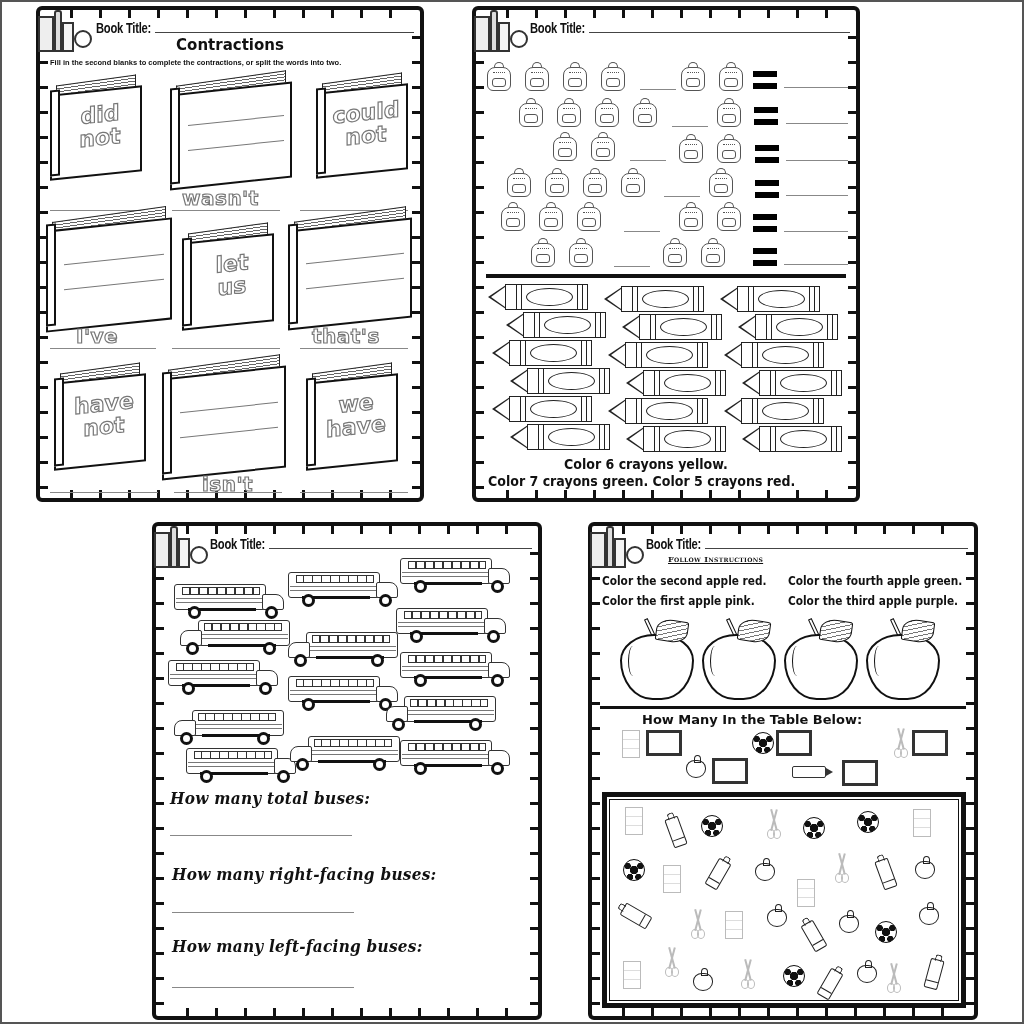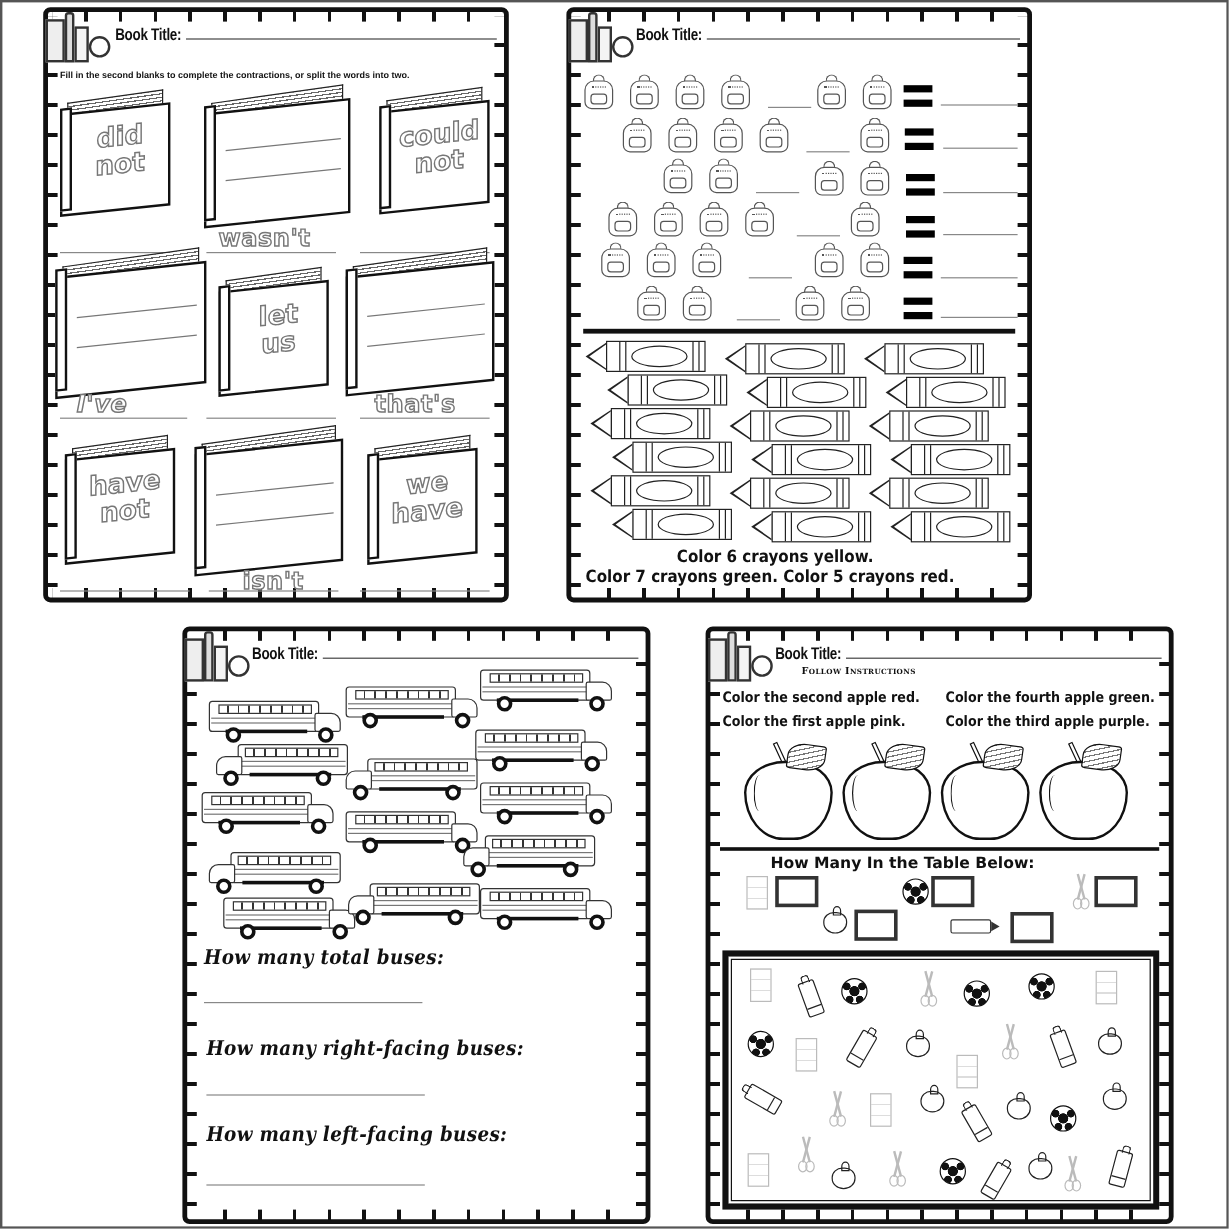--- a/index.html
+++ b/index.html
@@ -135,20 +135,21 @@
   <div class="books-deco">
       <div class="b1"></div>
       <div class="b2"></div>
       <div class="b3"></div>
       <div class="apple"></div>
     </div>
   <div class="book-title-row" style="left:60px; width:318px;">
     <span class="book-title-label">Book Title:</span>
     <span class="book-title-line" style="flex:1;"></span>
   </div>
+  <div class="h-title" style="left:0; right:0; top:30px;">Contractions</div>
   <div class="instr" style="left:14px; top:52px;">Fill in the second blanks to complete the contractions, or split the words into two.</div>
 
   <div class="book" style="left:14px; top:74px; width:92px; height:96px;">
     <div class="pages"></div>
       <div class="cover"></div>
       <div class="spine"></div>
     <div class="word"><span>did</span><br><span>not</span></div>
   </div>
   <div class="book" style="left:134px; top:72px; width:122px; height:106px;">
     <div class="pages"></div>
@@ -178,21 +179,21 @@
       <div class="cover"></div>
       <div class="spine"></div>
     <div class="word"><span>let</span><br><span>us</span></div>
   </div>
   <div class="book" style="left:252px; top:208px; width:124px; height:110px;">
     <div class="pages"></div>
       <div class="cover"></div>
       <div class="spine"></div>
       <div class="lines"></div>
   </div>
-  <div class="outline-word" style="left:28px; top:318px;font-style:italic;">I've</div>
+  <div class="outline-word" style="left:40px; top:318px;">I've</div>
   <div class="answer-line" style="left:14px; width:106px; top:342px;"></div>
   <div class="answer-line" style="left:136px; width:108px; top:342px;"></div>
   <div class="outline-word" style="left:276px; top:318px;">that's</div>
   <div class="answer-line" style="left:264px; width:108px; top:342px;"></div>
 
   <div class="book" style="left:18px; top:362px; width:92px; height:98px;">
     <div class="pages"></div>
       <div class="cover"></div>
       <div class="spine"></div>
     <div class="word"><span>have</span><br><span>not</span></div>
@@ -760,21 +761,21 @@
   <div class="books-deco">
       <div class="b1"></div>
       <div class="b2"></div>
       <div class="b3"></div>
       <div class="apple"></div>
     </div>
   <div class="book-title-row" style="left:58px; width:322px;">
     <span class="book-title-label">Book Title:</span>
     <span class="book-title-line" style="flex:1;"></span>
   </div>
-  <div class="fi-label" style="left:80px; top:32px;">Follow Instructions</div>
+  <div class="fi-label" style="left:80px; top:32px;text-decoration:underline;">Follow Instructions</div>
 
   <div class="apple-instr" style="left:14px; top:52px;">Color the second apple red.</div>
   <div class="apple-instr" style="left:200px; top:52px;">Color the fourth apple green.</div>
   <div class="apple-instr" style="left:14px; top:72px;">Color the first apple pink.</div>
   <div class="apple-instr" style="left:200px; top:72px;">Color the third apple purple.</div>
 
   <div class="apple" style="left:30px; top:94px;">
       <div class="stem"></div>
       <div class="body"></div>
       <div class="leaf"></div>

